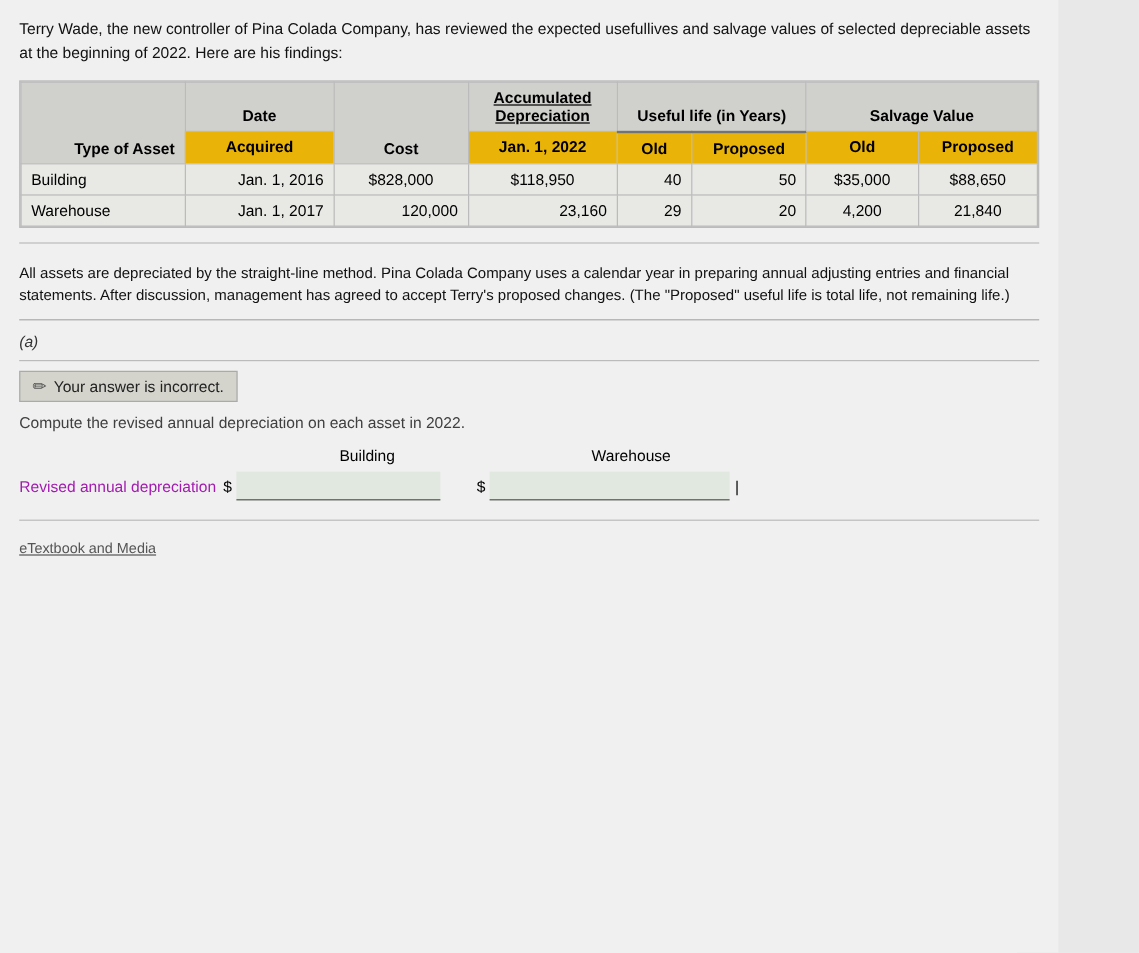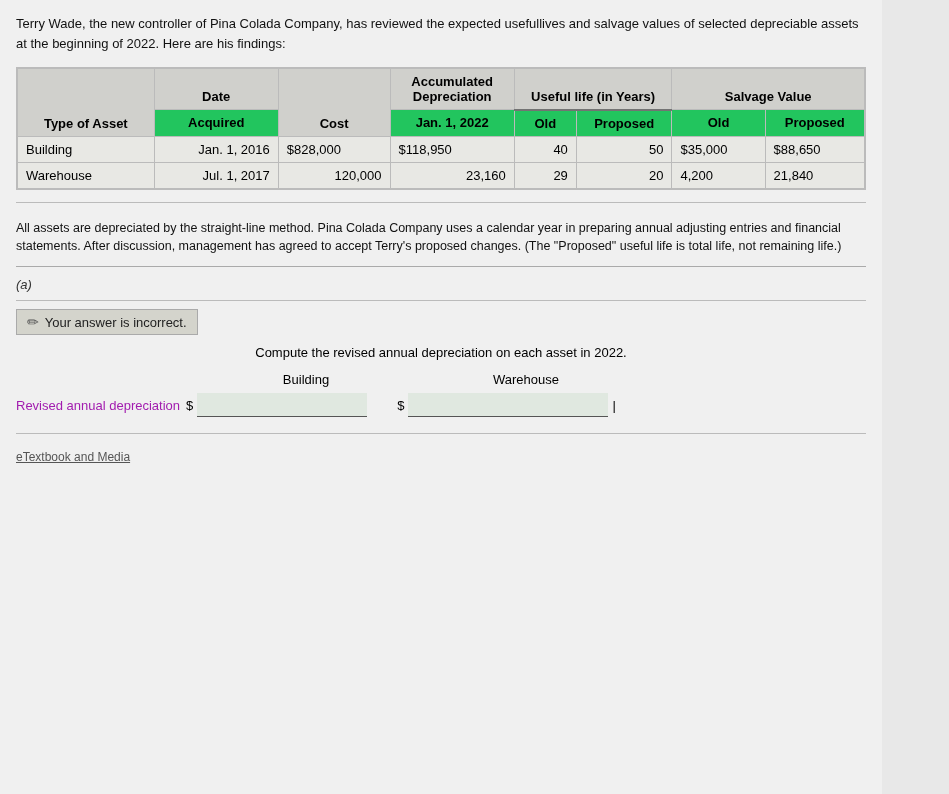--- a/index.html
+++ b/index.html
@@ -34,41 +34,41 @@
     }
     .data-table th, .data-table td {
       border: 1px solid #bbb;
       padding: 5px 8px;
       font-size: 13px;
       background: #e8e8e4;
     }
     .data-table thead tr:first-child th {
       background: #d0d0cc;
       font-weight: bold;
-      text-align: center;
+      text-align: right;
       vertical-align: bottom;
     }
     .data-table thead tr:last-child th {
-      background: #22c55e;
+      background: #eab308;
       font-weight: bold;
       font-size: 13px;
     }
     .data-table tbody td {
       background: #e8e8e4;
     }
     .col-type { width: 110px; }
     .col-acquired { width: 100px; }
     .col-cost { width: 90px; text-align: right; }
     .col-accum { width: 100px; text-align: center; }
     .col-old { width: 50px; text-align: center; }
     .col-proposed { width: 75px; text-align: center; }
     .col-salvage-old { width: 75px; text-align: right; }
     .col-salvage-proposed { width: 80px; text-align: right; }
     .th-center { text-align: center !important; }
-    .td-right { text-align: left; }
+    .td-right { text-align: center; }
     .td-center { text-align: right; }
     
     .note-text {
       font-size: 12.5px;
       color: #111;
       line-height: 1.5;
       margin: 10px 0 10px 0;
       border-top: 1px solid #bbb;
       padding-top: 16px;
     }
@@ -90,23 +90,22 @@
       font-size: 13px;
       color: #222;
       gap: 6px;
     }
     .pencil-icon {
       font-size: 14px;
       color: #555;
     }
     .compute-text {
       font-size: 13px;
-      color: #000000;
+      color: #404040;
       margin-bottom: 12px;
-      text-align: center;
     }
     .input-labels-row {
       display: flex;
       align-items: center;
       margin-bottom: 6px;
       padding-left: 180px;
     }
     .col-building-label {
       width: 220px;
       text-align: center;
@@ -192,22 +191,22 @@
   
   <p class="intro-text">Terry Wade, the new controller of Pina Colada Company, has reviewed the expected usefullives and salvage values of selected depreciable assets at the beginning of 2022. Here are his findings:</p>
 
   
   <div class="data-table-wrapper">
     <table class="data-table">
       <thead>
         <tr>
           <th class="col-type" rowspan="2">Type of Asset</th>
           <th class="col-acquired" colspan="1" rowspan="1" style="text-align:center; border-bottom:none;">Date</th>
-          <th class="col-cost" rowspan="2" style="vertical-align:bottom;">Cost</th>
-          <th class="col-accum th-center" colspan="1" style="text-align:center;">Accumulated Depreciation</th>
+          <th class="col-cost" rowspan="2" style="text-align:center; vertical-align:bottom;">Cost</th>
+          <th class="col-accum th-center" colspan="1" style="text-align:center;text-decoration:underline;">Accumulated Depreciation</th>
           <th class="th-center" colspan="2" style="text-align:center; border-bottom: 2px solid #737373;">Useful life (in Years)</th>
           <th class="th-center" colspan="2" style="text-align:center;">Salvage Value</th>
         </tr>
         <tr>
           <th class="col-acquired" style="text-align:center;">Acquired</th>
           <th class="col-accum" style="text-align:center;">Jan. 1, 2022</th>
           <th class="col-old" style="text-align:center;">Old</th>
           <th class="col-proposed" style="text-align:center;">Proposed</th>
           <th class="col-salvage-old" style="text-align:center;">Old</th>
           <th class="col-salvage-proposed" style="text-align:center;">Proposed</th>
@@ -221,21 +220,21 @@
           <td class="td-right">$828,000</td>
           <td class="td-right">$118,950</td>
           <td class="td-center">40</td>
           <td class="td-center">50</td>
           <td class="td-right">$35,000</td>
           <td class="td-right">$88,650</td>
         </tr>
 
         <tr>
           <td>Warehouse</td>
-          <td class="td-center">Jul. 1, 2017</td>
+          <td class="td-center">Jan. 1, 2017</td>
           <td class="td-center">120,000</td>
           <td class="td-center">23,160</td>
           <td class="td-center">29</td>
           <td class="td-center">20</td>
           <td class="td-right">4,200</td>
           <td class="td-right">21,840</td>
         </tr>
       </tbody>
     </table>
   </div>

